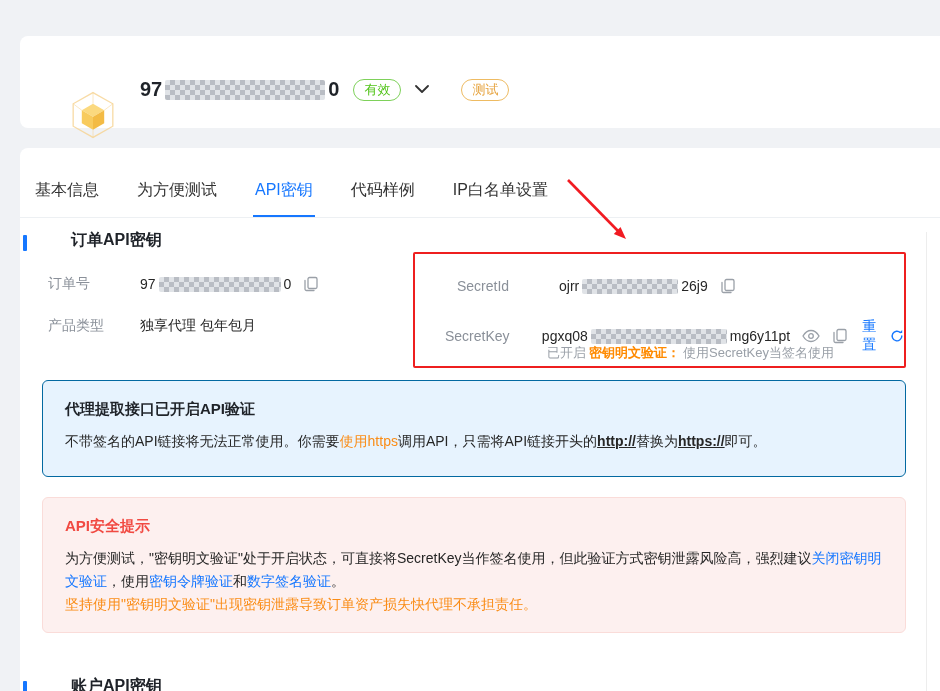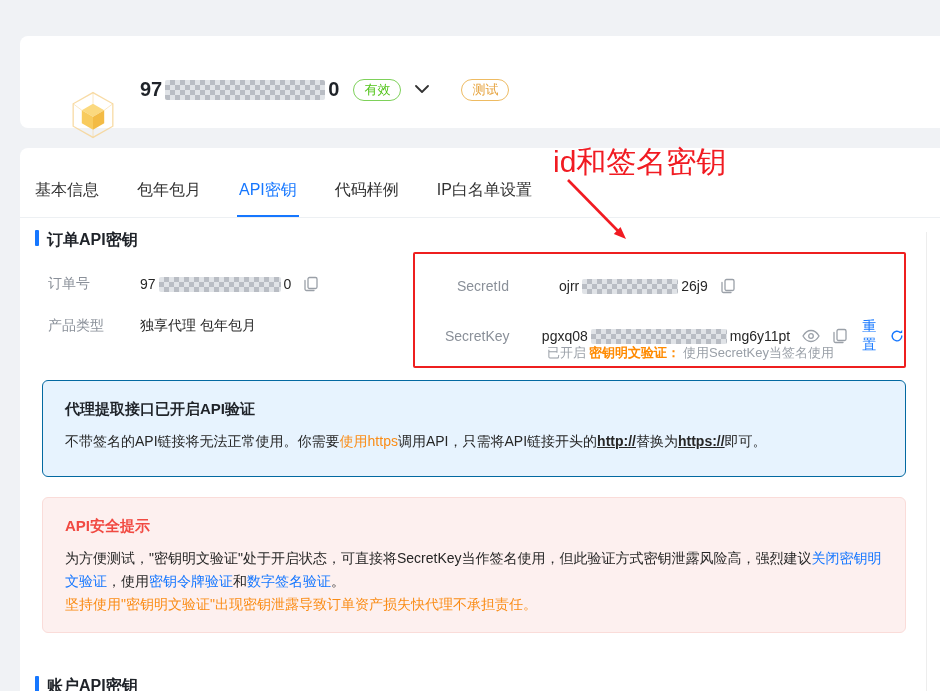--- a/index.html
+++ b/index.html
@@ -37,21 +37,21 @@
   .head-sub { position:absolute; left:120px; top:86px; font-size:14px; color:#9aa0a8; }
 
   
   .tabs { position:absolute; left:13px; top:28px; display:flex; gap:34px; }
   .tab { font-size:16px; color:#333; padding:4px 2px 14px 2px; cursor:pointer; }
   .tab.active { color:#1677ff; border-bottom:2px solid #1677ff; }
   .tab-divider { position:absolute; left:0; right:0; top:69px; height:1px; background:#edf0f3; }
   .scroll-line { position:absolute; left:906px; top:84px; bottom:0; width:1px; background:#ededed; }
 
   
-  .sec-title { position:absolute; left:15px; display:flex; align-items:flex-start; }
+  .sec-title { position:absolute; left:3px; display:flex; align-items:flex-end;gap:36px; }
   .sec-bar { width:4px; height:16px; background:#1677ff; border-radius:1px; margin-right:8px; }
   .sec-text { font-size:16px; font-weight:bold; color:#1f2329; }
 
   
   .frow { position:absolute; display:flex; align-items:center; font-size:14px; }
   .flabel { color:#8a9099; width:92px; }
   .fvalue { color:#262626; display:inline-flex; align-items:center; }
   .icon-btn { display:inline-flex; align-items:center; margin-left:12px; cursor:pointer; }
 
   
@@ -109,21 +109,21 @@
           </svg>
       </span>
       <span class="badge badge-orange">测试</span>
     </div>
   </div>
 
   <div class="card" id="card-main">
 
     <div class="tabs">
       <div class="tab">基本信息</div>
-      <div class="tab">包年包月</div>
+      <div class="tab">为方便测试</div>
       <div class="tab active">API密钥</div>
       <div class="tab">代码样例</div>
       <div class="tab">IP白名单设置</div>
     </div>
     <div class="tab-divider"></div>
     <div class="scroll-line"></div>
 
     <div class="sec-title" style="top:82px;">
       <span class="sec-bar"></span>
       <span class="sec-text">订单API密钥</span>
@@ -206,21 +206,20 @@
       <p><span>为方便测试，"密钥明文验证"处于开启状态，可直接将SecretKey当作签名使用，但此验证方式密钥泄露风险高，强烈建议</span><span class="t-link-blue">关闭密钥明文验证</span><span>，使用</span><span class="t-link-blue">密钥令牌验证</span><span>和</span><span class="t-link-blue">数字签名验证</span><span>。</span></p>
       <p class="t-orange">坚持使用"密钥明文验证"出现密钥泄露导致订单资产损失快代理不承担责任。</p>
     </div>
 
     <div class="sec-title" style="top:528px;">
       <span class="sec-bar"></span>
       <span class="sec-text">账户API密钥</span>
     </div>
   </div>
 
-  <div class="annot-text">id和签名密钥</div>
   <div class="annot-arrow">
     <svg width="100" height="80" viewBox="0 0 100 80">
       <line x1="18" y1="8" x2="69" y2="60" stroke="#f11b22" stroke-width="2.6"></line>
       <polygon points="76,67 63.8,61.9 70.5,55.1" fill="#f11b22"></polygon>
     </svg>
   </div>
 
 </div>
 
 </body></html>

